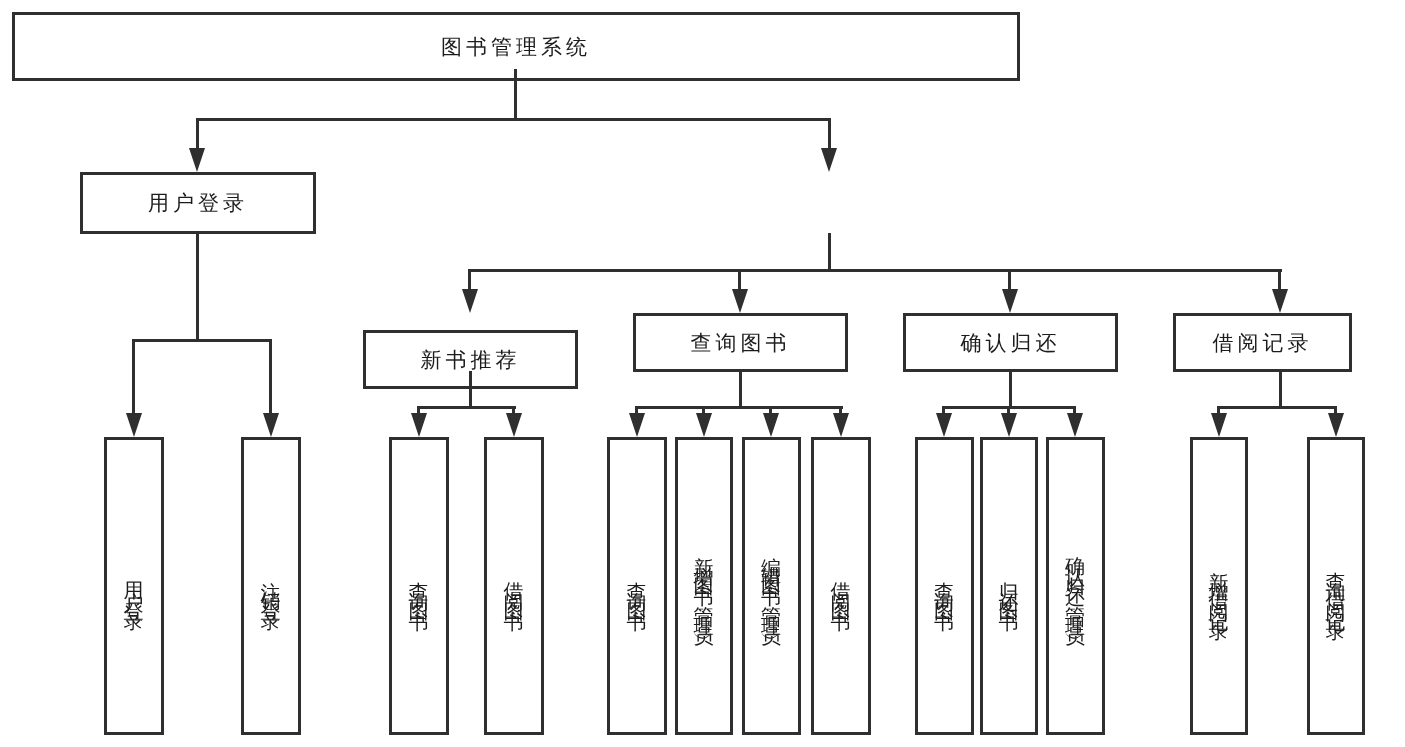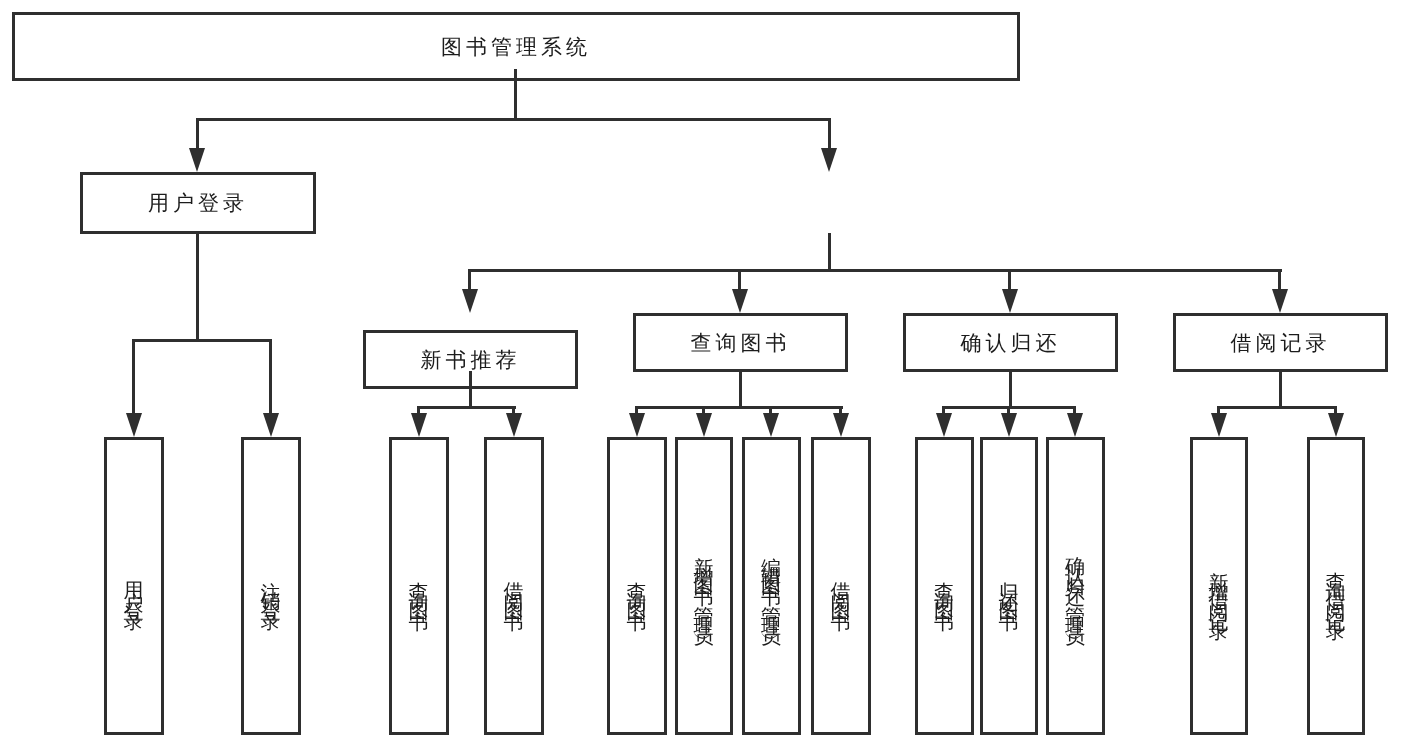--- a/index.html
+++ b/index.html
@@ -96,21 +96,21 @@
   <div class="vl" style="left:738px;top:269px;height:24px"></div>
   <div class="ah" style="left:732px;top:289px"></div>
   <div class="vl" style="left:1008px;top:269px;height:24px"></div>
   <div class="ah" style="left:1002px;top:289px"></div>
   <div class="vl" style="left:1278px;top:269px;height:24px"></div>
   <div class="ah" style="left:1272px;top:289px"></div>
 
   <div class="node hnode" style="left:363px;top:330px;width:215px;height:59px">新书推荐</div>
   <div class="node hnode" style="left:633px;top:313px;width:215px;height:59px">查询图书</div>
   <div class="node hnode" style="left:903px;top:313px;width:215px;height:59px">确认归还</div>
-  <div class="node hnode" style="left:1173px;top:313px;width:215px;height:59px">借阅记录</div>
+  <div class="node hnode" style="left:1173px;top:313px;width:179px;height:59px">借阅记录</div>
 
   <div class="vl" style="left:469px;top:371px;height:37px"></div>
   <div class="hl" style="left:417px;top:406px;width:99px"></div>
   <div class="vl" style="left:417px;top:406px;height:12px"></div>
   <div class="ah" style="left:411px;top:413px"></div>
   <div class="vl" style="left:512px;top:406px;height:12px"></div>
   <div class="ah" style="left:506px;top:413px"></div>
 
   <div class="vl" style="left:739px;top:371px;height:37px"></div>
   <div class="hl" style="left:635px;top:406px;width:208px"></div>

